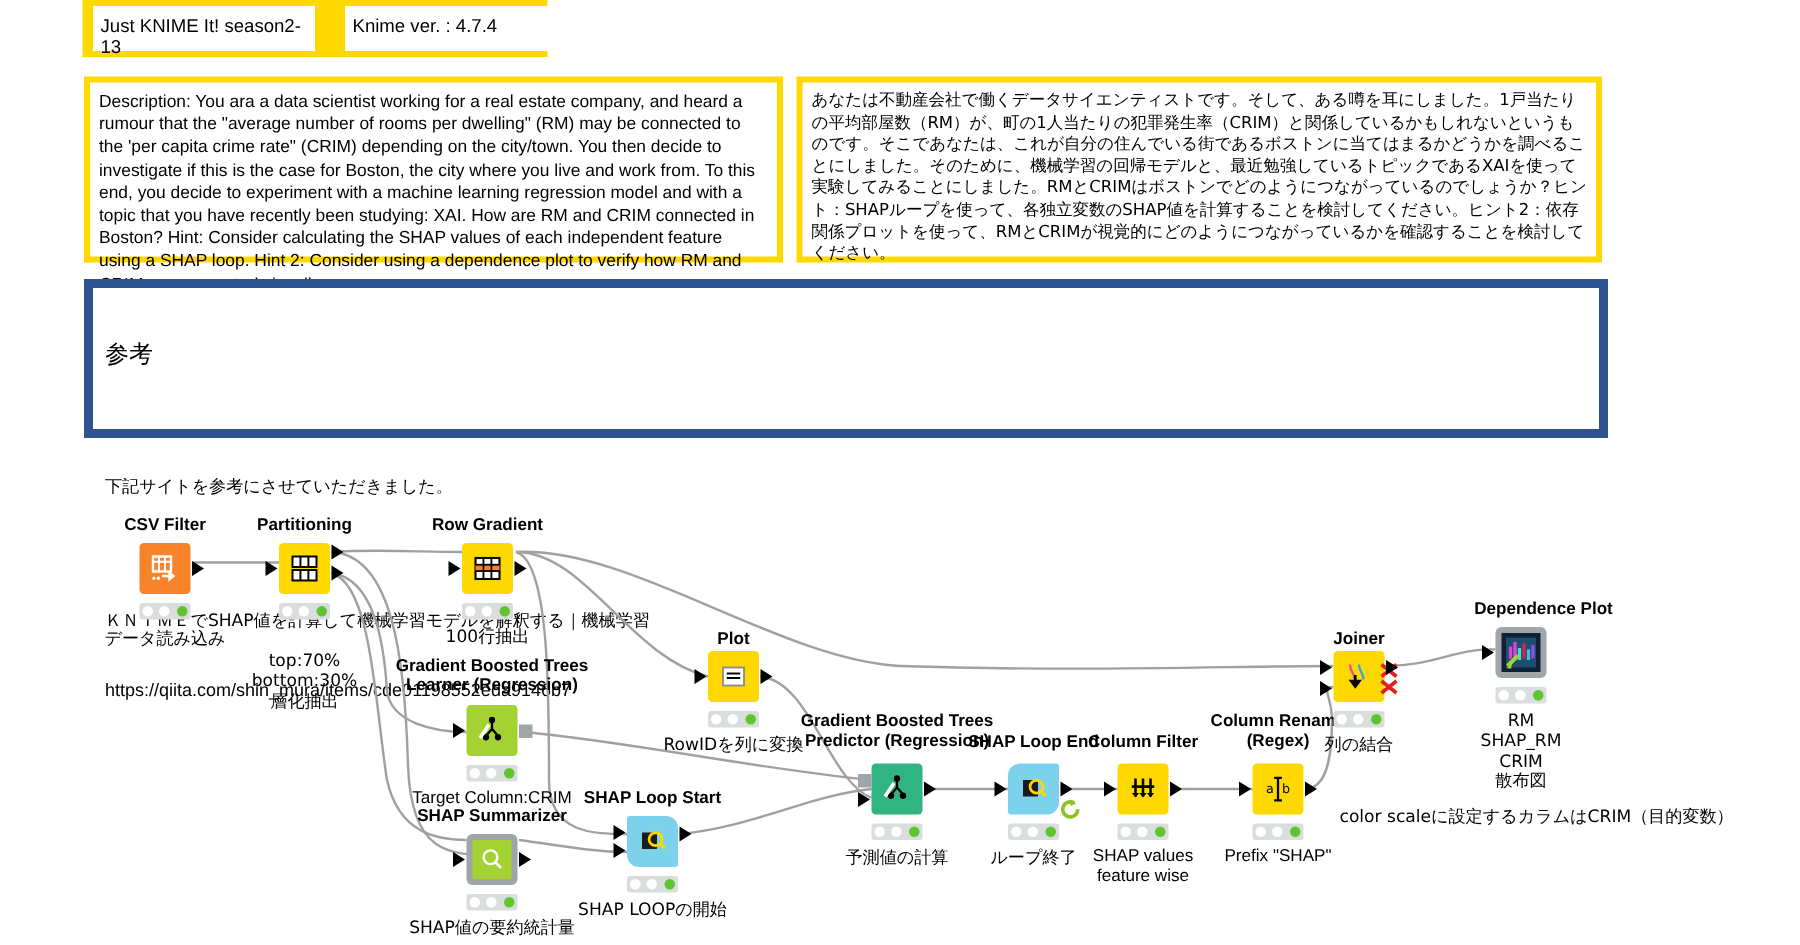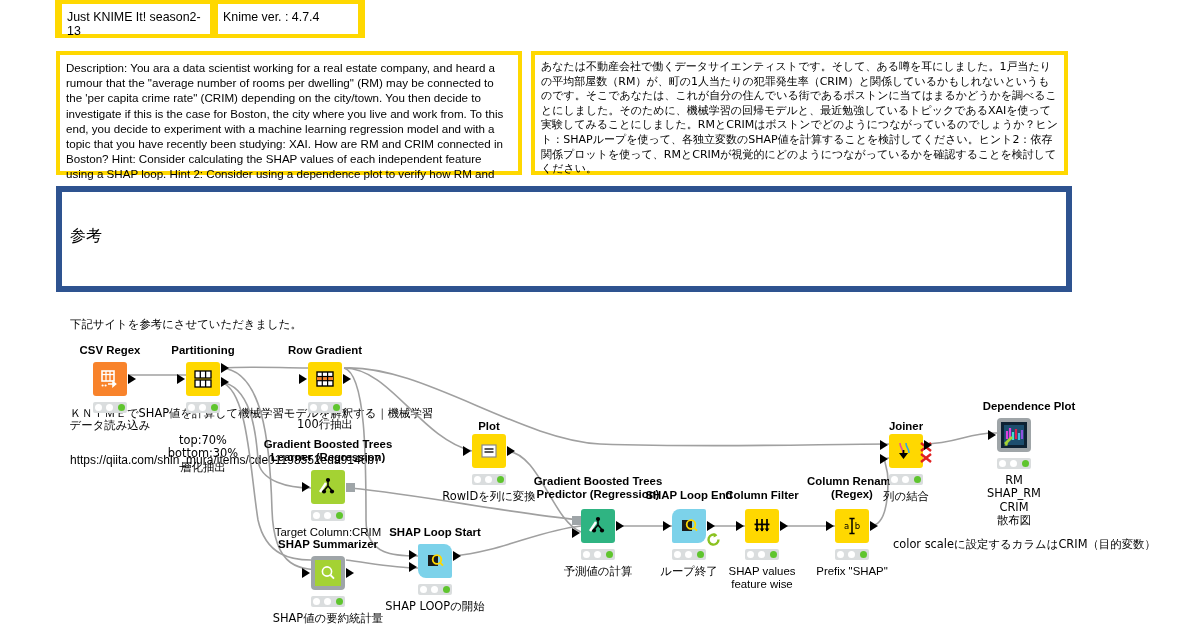--- a/index.html
+++ b/index.html
@@ -59,21 +59,21 @@
         border-bottom:5.5px solid transparent;border-left:8px solid #000;}
   .port.sq{border:0;width:9px;height:9px;background:#9FA5A8;}
 </style>
 </head>
 <body>
 
 <div id="hdr-band"></div>
 <div class="hdr-cell" style="left:62px;top:4px;width:148px;height:30px;">
   <div class="hdr-txt">Just KNIME It! season2-13</div>
 </div>
-<div class="hdr-cell" style="left:218px;top:4px;width:140px;height:30px;">
+<div class="hdr-cell" style="left:230px;top:4px;width:140px;height:30px;">
   <div class="hdr-txt">Knime ver. : 4.7.4</div>
 </div>
 
 <div class="anno anno-yellow" style="left:56px;top:51px;width:466px;height:124px;">
   <div class="anno-txt">Description: You ara a data scientist working for a real estate company, and heard a rumour that the "average number of rooms per dwelling" (RM) may be connected to the 'per capita crime rate" (CRIM) depending on the city/town. You then decide to investigate if this is the case for Boston, the city where you live and work from. To this end, you decide to experiment with a machine learning regression model and with a topic that you have recently been studying: XAI. How are RM and CRIM connected in Boston? Hint: Consider calculating the SHAP values of each independent feature using a SHAP loop. Hint 2: Consider using a dependence plot to verify how RM and CRIM are connected visually.</div>
 </div>
 
 <div class="anno anno-yellow" style="left:531px;top:51px;width:537px;height:124px;">
   <div class="anno-txt cjk tofu" style="font-size:11px;line-height:14.6px;">あなたは不動産会社で働くデータサイエンティストです。そして、ある噂を耳にしました。1戸当たりの平均部屋数（RM）が、町の1人当たりの犯罪発生率（CRIM）と関係しているかもしれないというものです。そこであなたは、これが自分の住んでいる街であるボストンに当てはまるかどうかを調べることにしました。そのために、機械学習の回帰モデルと、最近勉強しているトピックであるXAIを使って実験してみることにしました。RMとCRIMはボストンでどのようにつながっているのでしょうか？ヒント：SHAPループを使って、各独立変数のSHAP値を計算することを検討してください。ヒント2：依存関係プロットを使って、RMとCRIMが視覚的にどのようにつながっているかを確認することを検討してください。</div>
 </div>
@@ -124,21 +124,21 @@
 
       <path d="M870,206 C886,206 888,180 888,160 C888,144 880,138 889,138"></path>
 
       <path d="M344,48 C420,44 520,120 600,124 C720,128 820,124 889,124"></path>
 
       <path d="M924,124 C956,124 970,112 997,113"></path>
     </g>
   </svg>
 
   <div class="node" style="left:110px;top:24px;width:0;height:0;">
-    <div class="nd-title" style="top:0px;">CSV Regex</div>
+    <div class="nd-title" style="top:0px;">CSV Filter</div>
     <div class="nd-box" style="top:18px;background:#F8832B;">
       <svg width="20" height="20" viewBox="0 0 20 20">
         <rect x="2" y="2" width="12" height="10" fill="none" stroke="#fff" stroke-width="1.6"></rect>
         <line x1="2" y1="5.5" x2="14" y2="5.5" stroke="#fff" stroke-width="1.3"></line>
         <line x1="6" y1="2" x2="6" y2="12" stroke="#fff" stroke-width="1.3"></line>
         <line x1="10" y1="2" x2="10" y2="12" stroke="#fff" stroke-width="1.3"></line>
         <path d="M8,15 L15,15 M13,12.8 L15.6,15 L13,17.2 Z" stroke="#fff" stroke-width="1.6" fill="#fff"></path>
         <circle cx="2.6" cy="16.5" r="1.1" fill="#fff"></circle>
           <circle cx="5.6" cy="16.5" r="1.1" fill="#fff"></circle>
       </svg>

